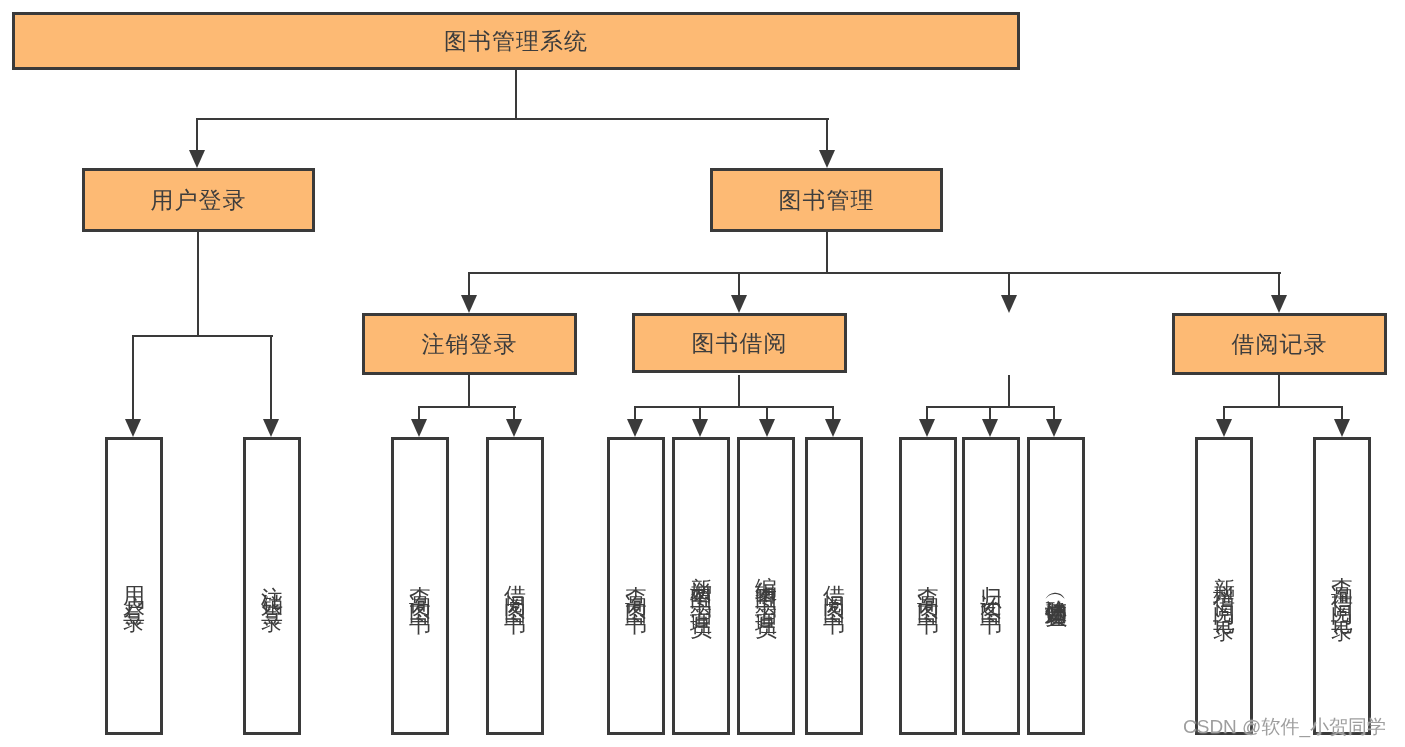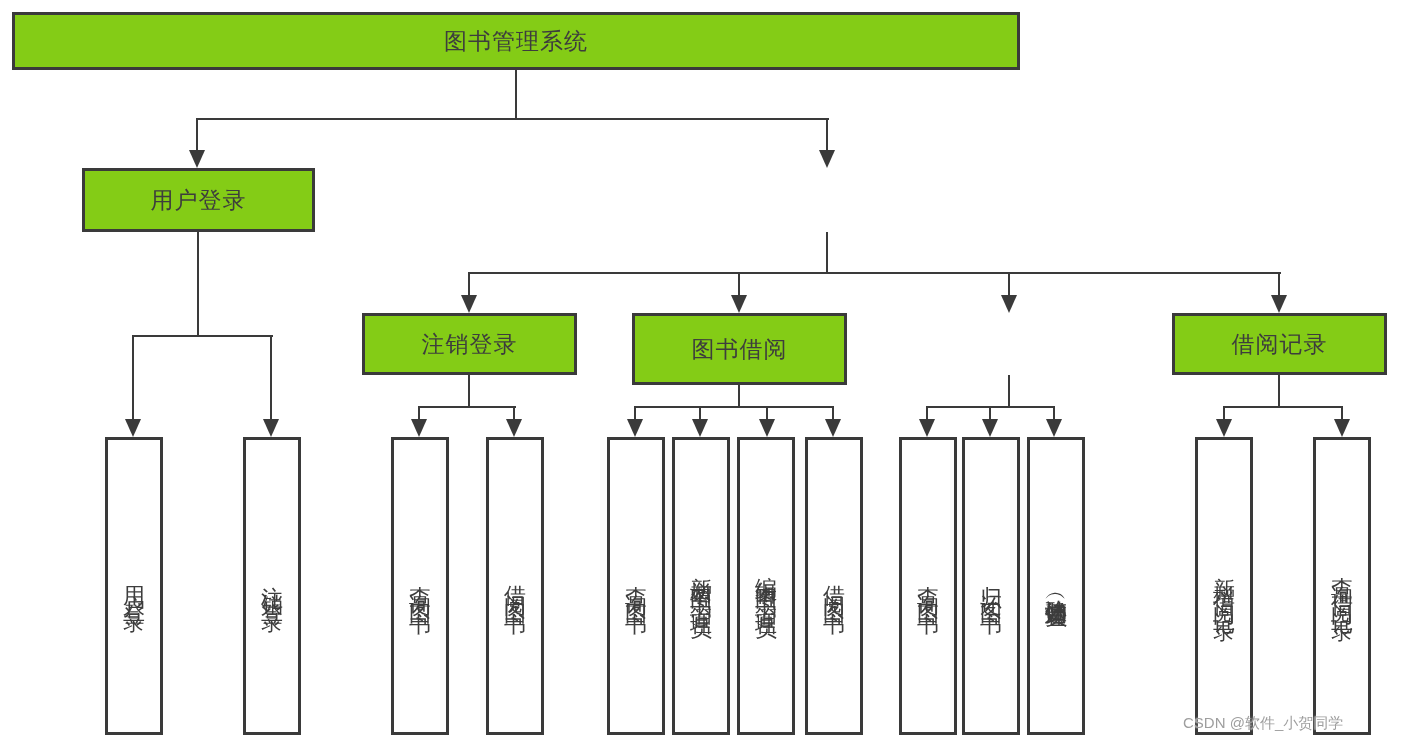--- a/index.html
+++ b/index.html
@@ -14,21 +14,21 @@
     background:#ffffff;
     overflow:hidden;
     font-family:"Liberation Sans","DejaVu Sans",sans-serif;
     color:var(--text);
   }
   
   .node{
     position:absolute;
     box-sizing:border-box;
     border:3px solid var(--line);
-    background:#84cc16;
+    background:#fdba74;
     display:flex;align-items:center;justify-content:center;
     font-size:23px;
     letter-spacing:1px;
     color:var(--text);
     z-index:2;
   }
   .leaf{
     position:absolute;
     box-sizing:border-box;
     top:437px;width:58px;height:298px;
@@ -56,55 +56,56 @@
     left:-7px;bottom:-18px;
     width:0;height:0;
     border-left:8px solid transparent;
     border-right:8px solid transparent;
     border-top:18px solid var(--line);
   }
   
   .watermark{
     position:absolute;
     left:1183px;top:714px;
-    font-size:15px;
+    font-size:19px;
     color:var(--wm);
     white-space:nowrap;
     z-index:3;
     text-shadow:0 0 2px #ffffff;
   }
 </style>
 </head>
 <body>
 
 <div class="canvas">
 
   <div class="node" style="left:12px;top:12px;width:1008px;height:58px;">图书管理系统</div>
 
   <div class="vline" style="left:515px;top:68px;height:52px;"></div>
   <div class="hline" style="left:197px;top:118px;width:632px;"></div>
   <div class="arrow" style="left:196px;top:118px;height:32px;"></div>
   <div class="arrow" style="left:826px;top:118px;height:32px;"></div>
 
   <div class="node" style="left:82px;top:168px;width:233px;height:64px;">用户登录</div>
+  <div class="node" style="left:710px;top:168px;width:233px;height:64px;">图书管理</div>
 
   <div class="vline" style="left:197px;top:232px;height:105px;"></div>
   <div class="hline" style="left:133px;top:335px;width:140px;"></div>
   <div class="arrow" style="left:132px;top:335px;height:84px;"></div>
   <div class="arrow" style="left:270px;top:335px;height:84px;"></div>
 
   <div class="vline" style="left:826px;top:232px;height:42px;"></div>
   <div class="hline" style="left:469px;top:272px;width:812px;"></div>
   <div class="arrow" style="left:468px;top:272px;height:23px;"></div>
   <div class="arrow" style="left:738px;top:272px;height:23px;"></div>
   <div class="arrow" style="left:1008px;top:272px;height:23px;"></div>
   <div class="arrow" style="left:1278px;top:272px;height:23px;"></div>
 
   <div class="node" style="left:362px;top:313px;width:215px;height:62px;">注销登录</div>
-  <div class="node" style="left:632px;top:313px;width:215px;height:72px;">图书借阅</div>
+  <div class="node" style="left:632px;top:313px;width:215px;height:60px;">图书借阅</div>
   <div class="node" style="left:1172px;top:313px;width:215px;height:62px;">借阅记录</div>
 
   <div class="vline" style="left:468px;top:375px;height:33px;"></div>
   <div class="hline" style="left:419px;top:406px;width:97px;"></div>
   <div class="arrow" style="left:418px;top:406px;height:13px;"></div>
   <div class="arrow" style="left:513px;top:406px;height:13px;"></div>
 
   <div class="vline" style="left:738px;top:375px;height:33px;"></div>
   <div class="hline" style="left:635px;top:406px;width:199px;"></div>
   <div class="arrow" style="left:634px;top:406px;height:13px;"></div>

